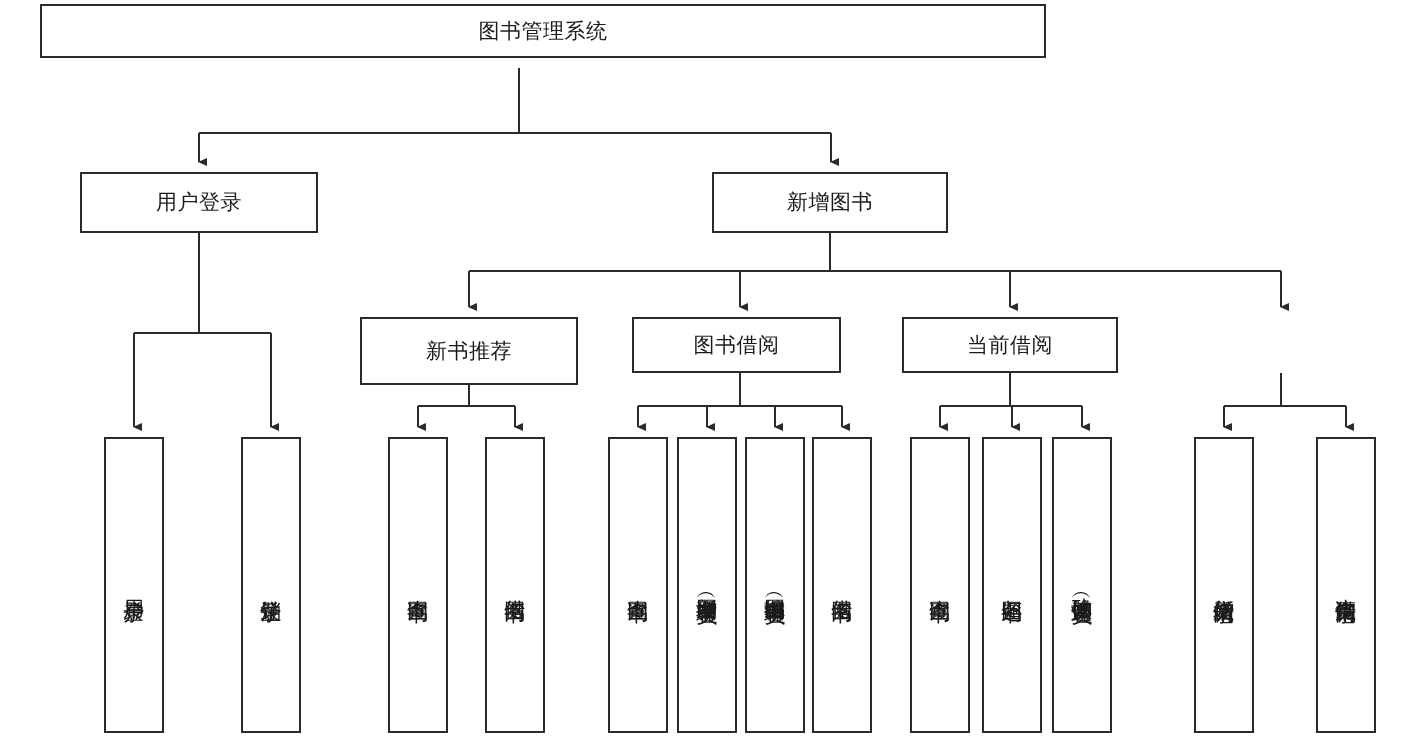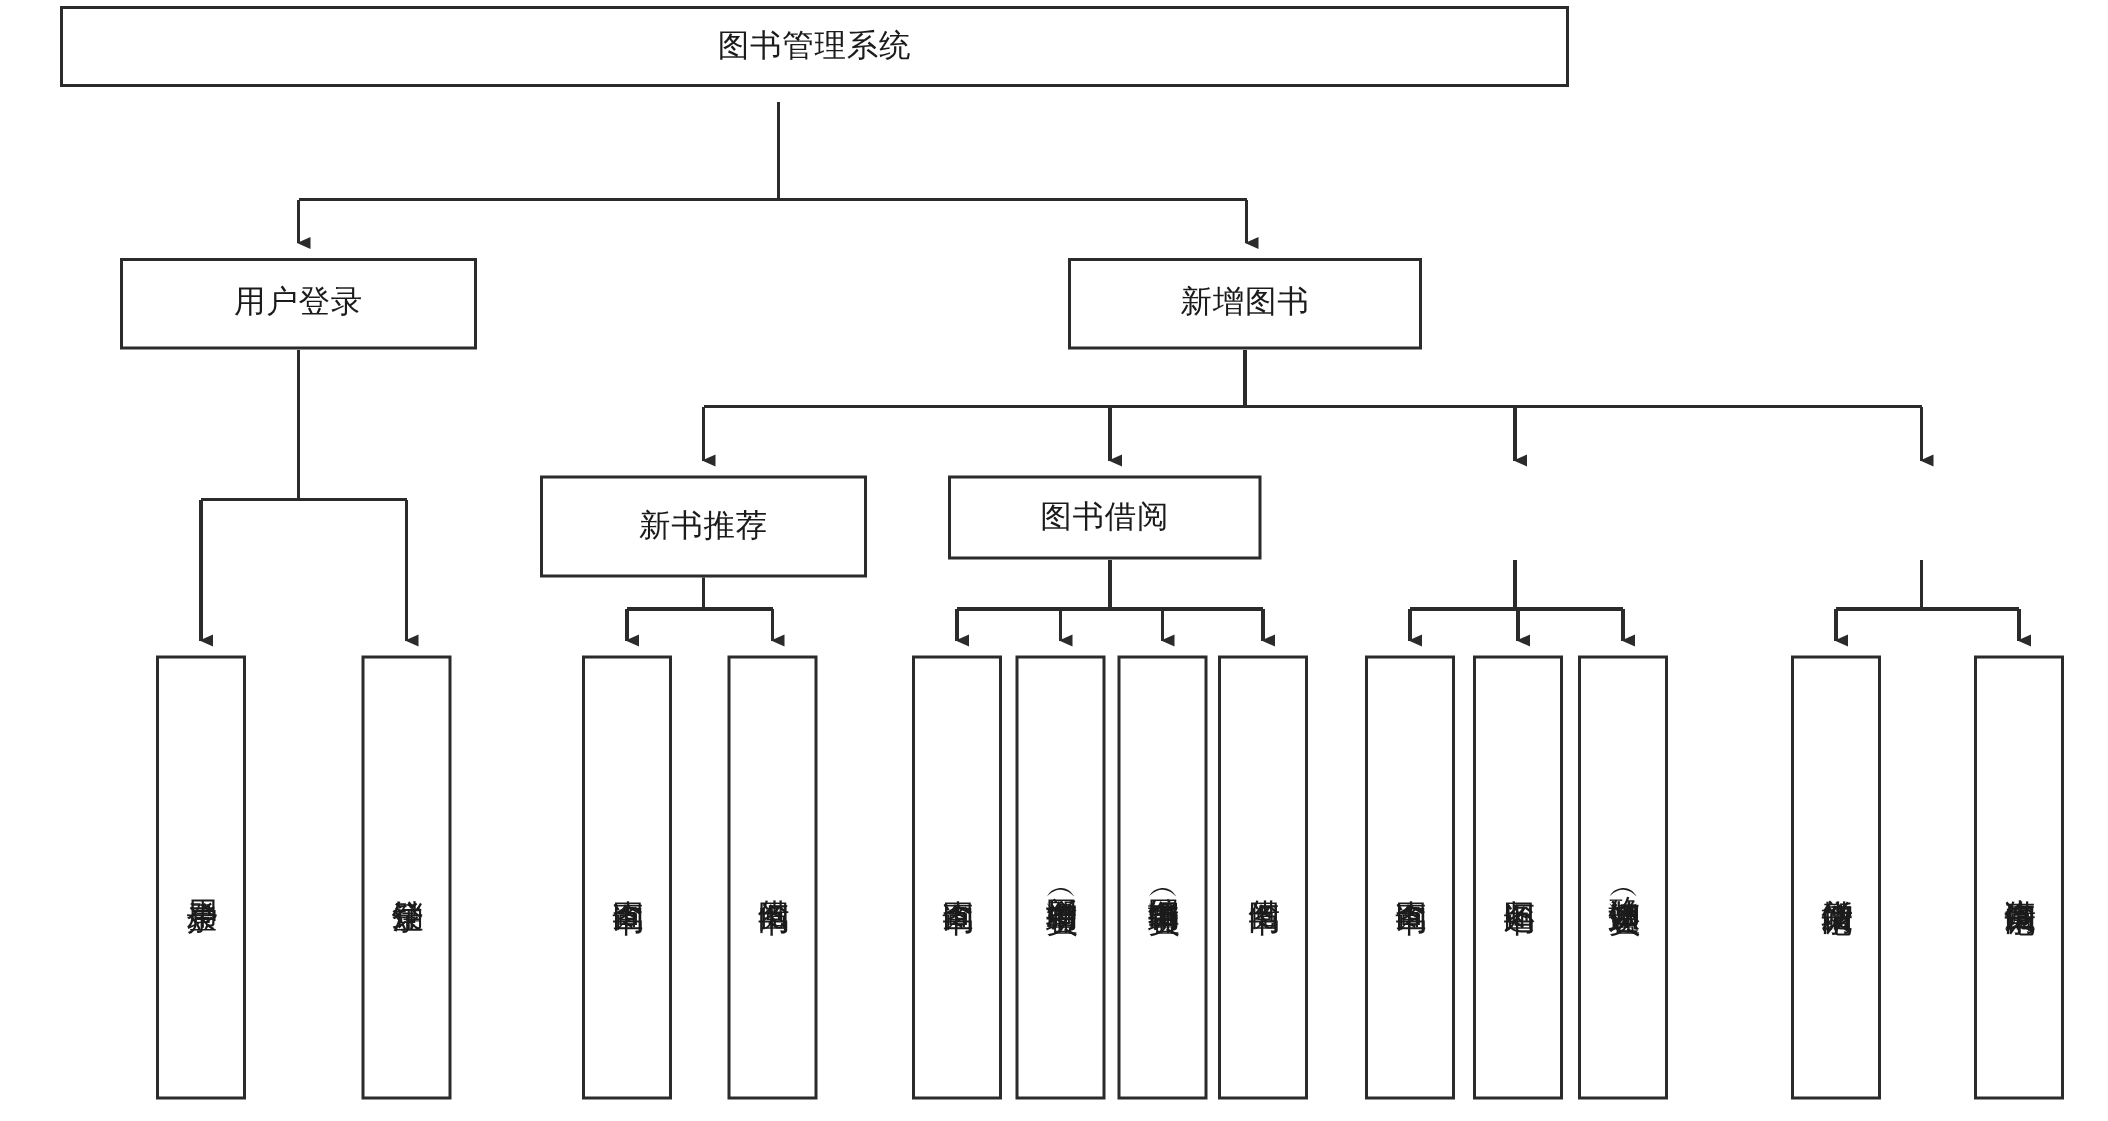--- a/index.html
+++ b/index.html
@@ -130,20 +130,23 @@
   <div class="node node-h" style="left: 712px; top: 172px; width: 236px; height: 61px;">
     <span>新增图书</span>
   </div>
 
   <div class="node node-h" style="left: 360px; top: 317px; width: 218px; height: 68px;">
     <span>新书推荐</span>
   </div>
   <div class="node node-h" style="left: 632px; top: 317px; width: 209px; height: 56px;">
     <span>图书借阅</span>
   </div>
+  <div class="node node-h" style="left: 902px; top: 317px; width: 216px; height: 56px;">
+    <span>当前借阅</span>
+  </div>
 
   <div class="node node-v" style="left: 104px; top: 437px; width: 60px; height: 296px;">
     <span class="vtext">用户登录</span>
   </div>
   <div class="node node-v" style="left: 241px; top: 437px; width: 60px; height: 296px;">
     <span class="vtext">注销登录</span>
   </div>
   <div class="node node-v" style="left: 388px; top: 437px; width: 60px; height: 296px;">
     <span class="vtext">查询图书</span>
   </div>

